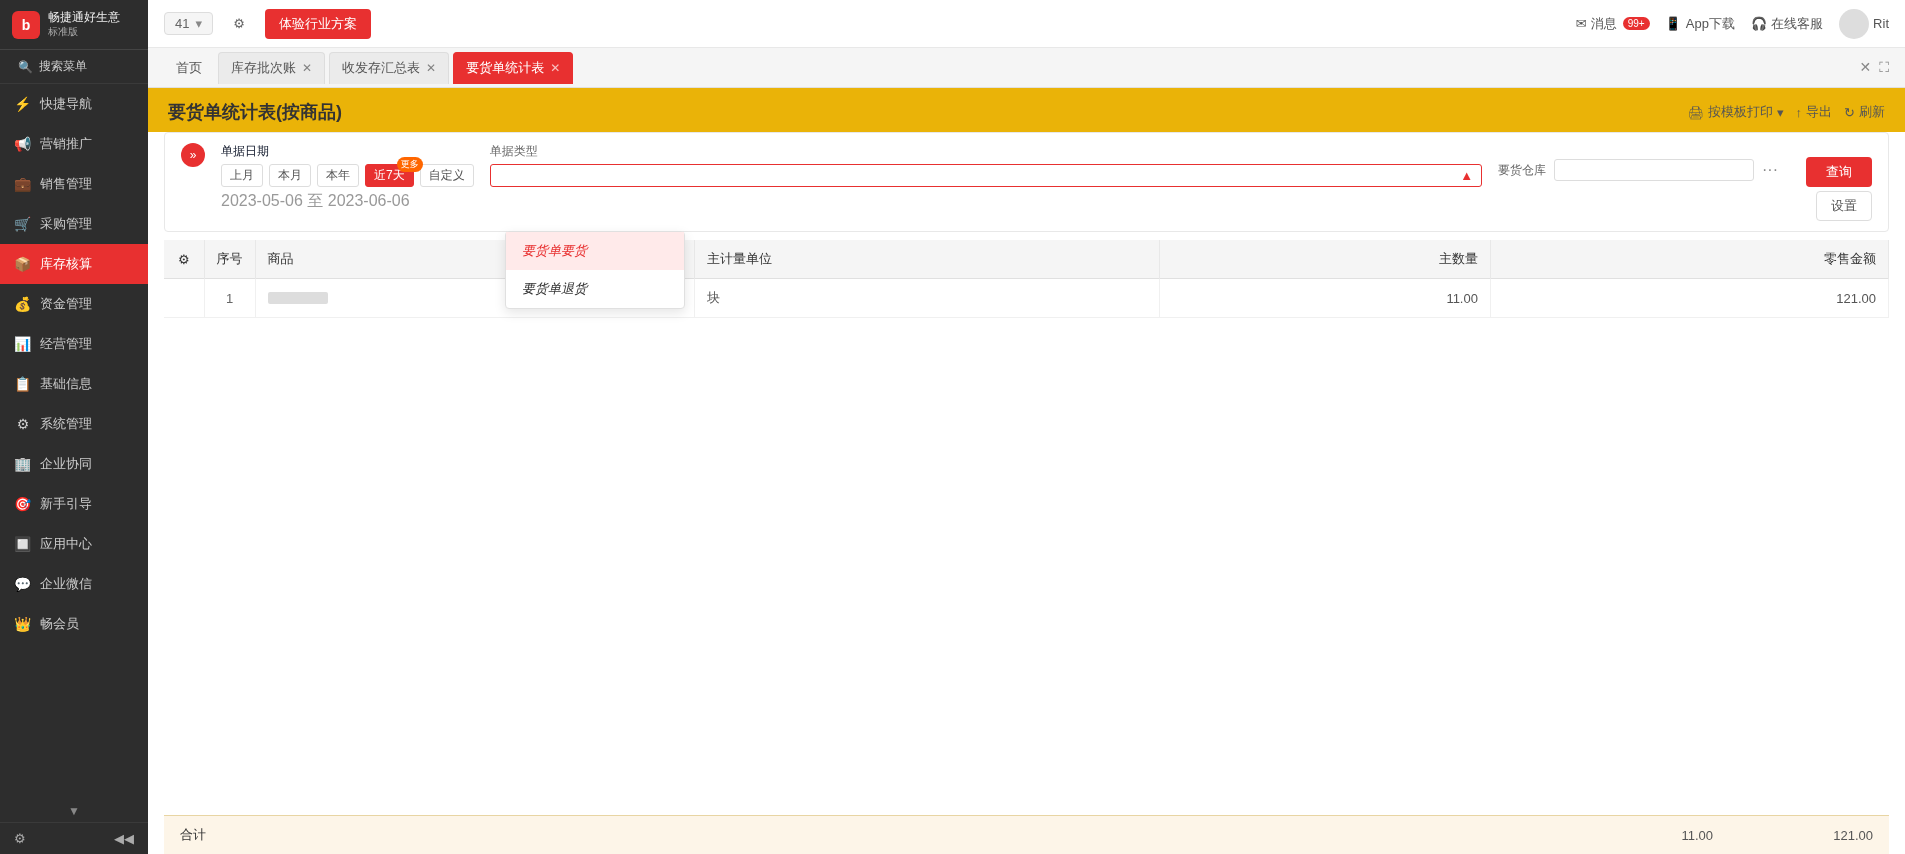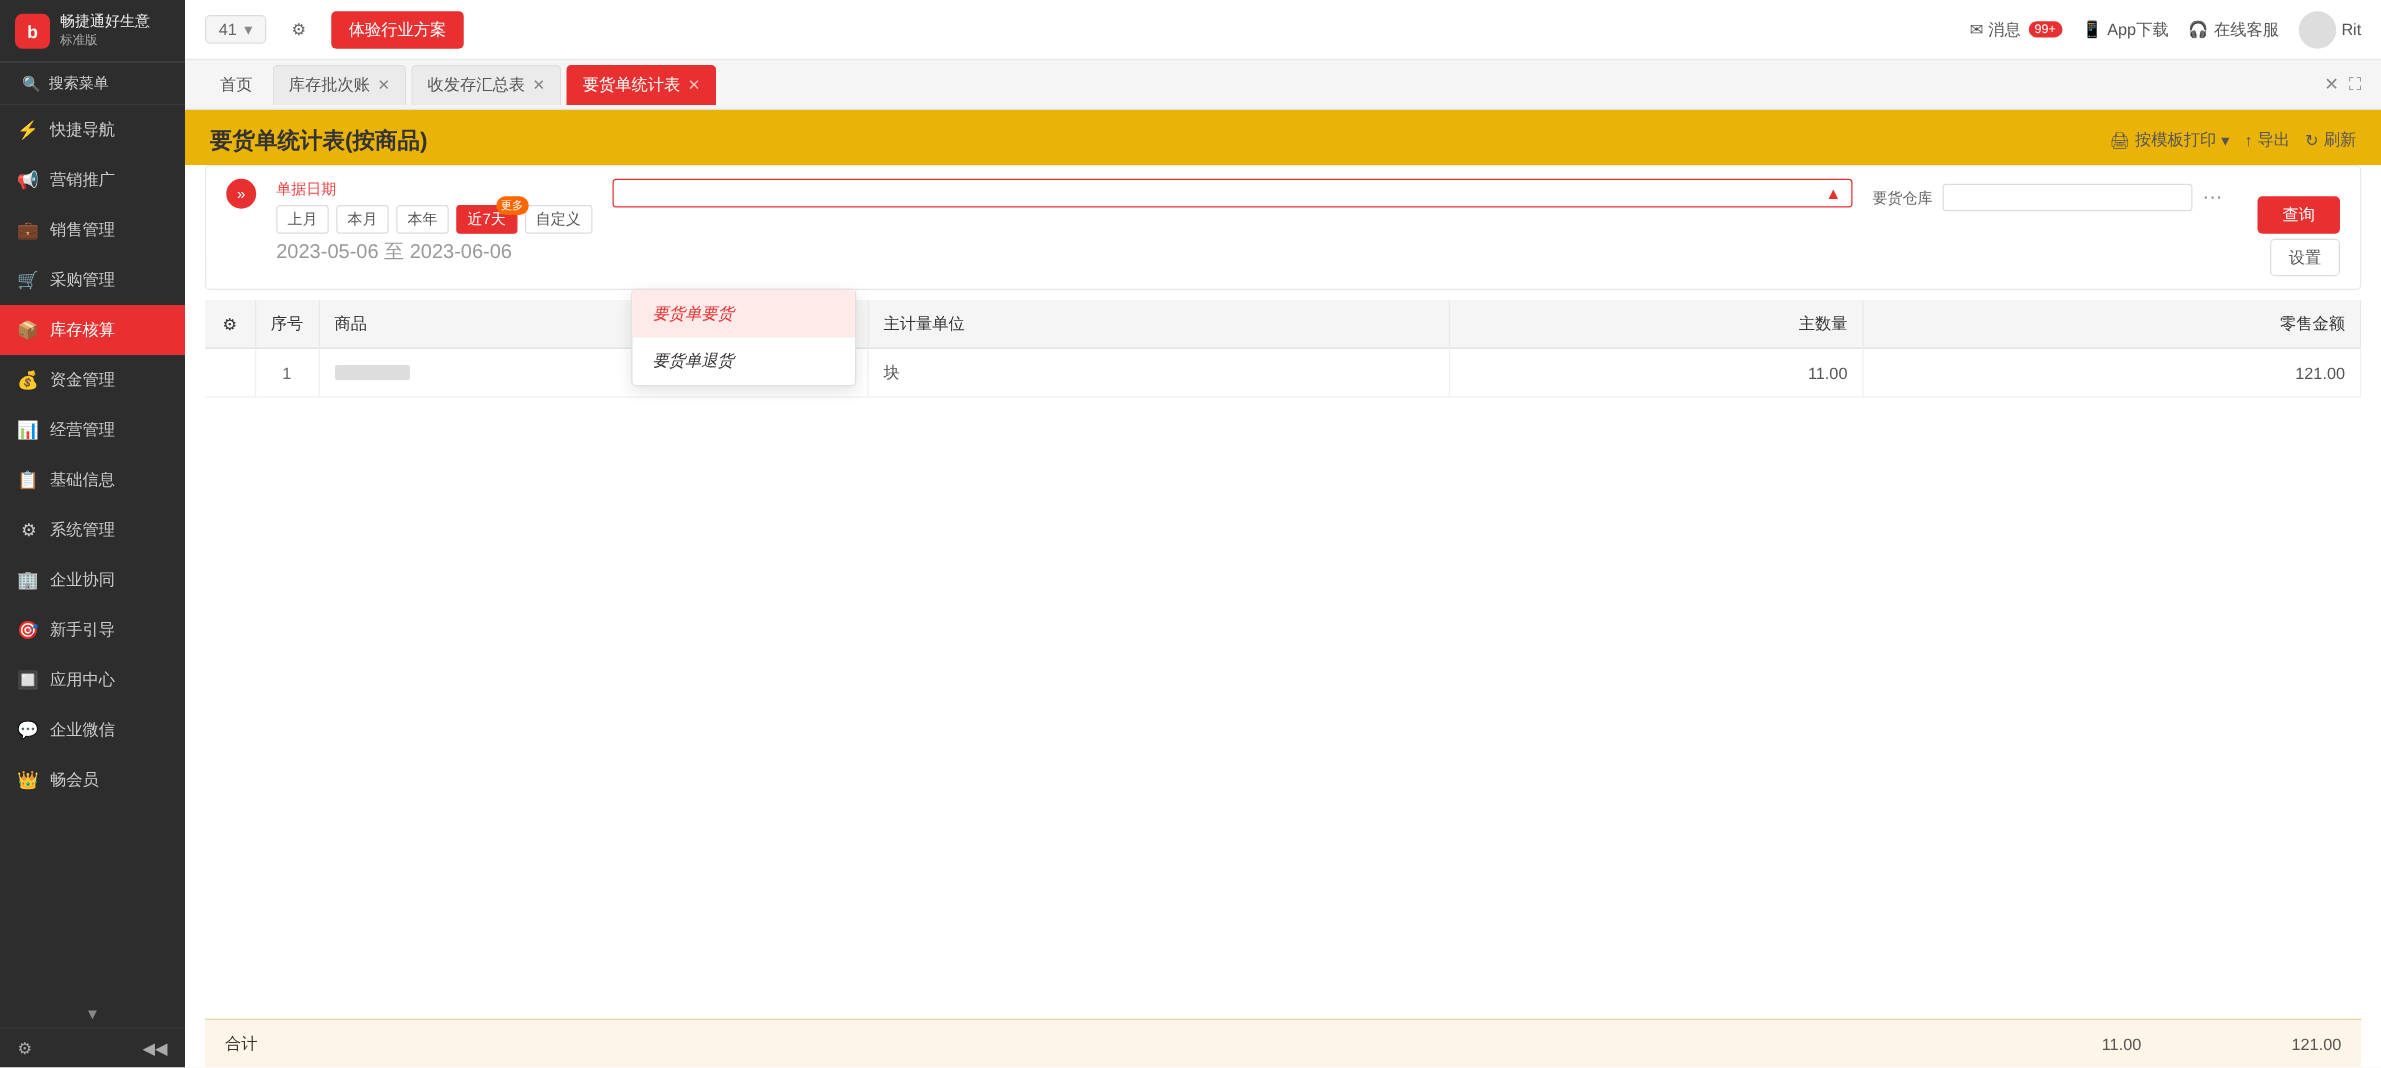--- a/index.html
+++ b/index.html
@@ -535,47 +535,48 @@
         </div>
       </div>
     </div>
 
     <div class="filter-bar" style="position:relative;">
       <div class="filter-expand-btn">
         <span>»</span>
       </div>
 
       <div class="filter-group">
-        <div style="font-size:12px;color:#ef4444;">单据日期</div>
+        <div style="font-size:12px;color:#0f172a;">单据日期</div>
         <div class="filter-date-row">
           <button class="date-btn">上月</button>
           <button class="date-btn">本月</button>
           <button class="date-btn">本年</button>
           <button class="date-btn recent" style="position:relative;">
             近7天
             <span style="position:absolute;top:-8px;right:-10px;background:#ff6600;color:white;border-radius:8px;font-size:9px;padding:1px 4px;">更多</span>
           </button>
           <button class="custom-btn">自定义</button>
         </div>
         <div class="date-range-text">2023-05-06 至 2023-06-06</div>
       </div>
 
       <div class="filter-type-group">
+        <div style="font-size:12px;color:#666;">单据类型</div>
         <div class="filter-type-input-wrapper">
           <input type="text" style="border: none; outline: none; font-size: 12px; flex: 1 1 0%;" value="">
           <span class="chevron-up">▲</span>
         </div>
 
         <div class="dropdown-overlay">
           <div class="dropdown-item selected">要货单要货</div>
           <div class="dropdown-item">要货单退货</div>
         </div>
       </div>
 
-      <div class="filter-warehouse-group" style="margin-left:auto;align-self:flex-start;margin-top:4px;">
+      <div class="filter-warehouse-group" style="margin-left:auto;align-self:flex-start;margin-top:16px;">
         <span class="warehouse-label">要货仓库</span>
         <input class="warehouse-input" type="text" value="" style="">
         <span class="ellipsis-btn">···</span>
       </div>
 
       <div style="display:flex;flex-direction:column;gap:4px;margin-left:12px;align-self:flex-start;margin-top:14px;">
         <button class="query-btn">查询</button>
         <button class="setup-btn">设置</button>
       </div>
     </div>

